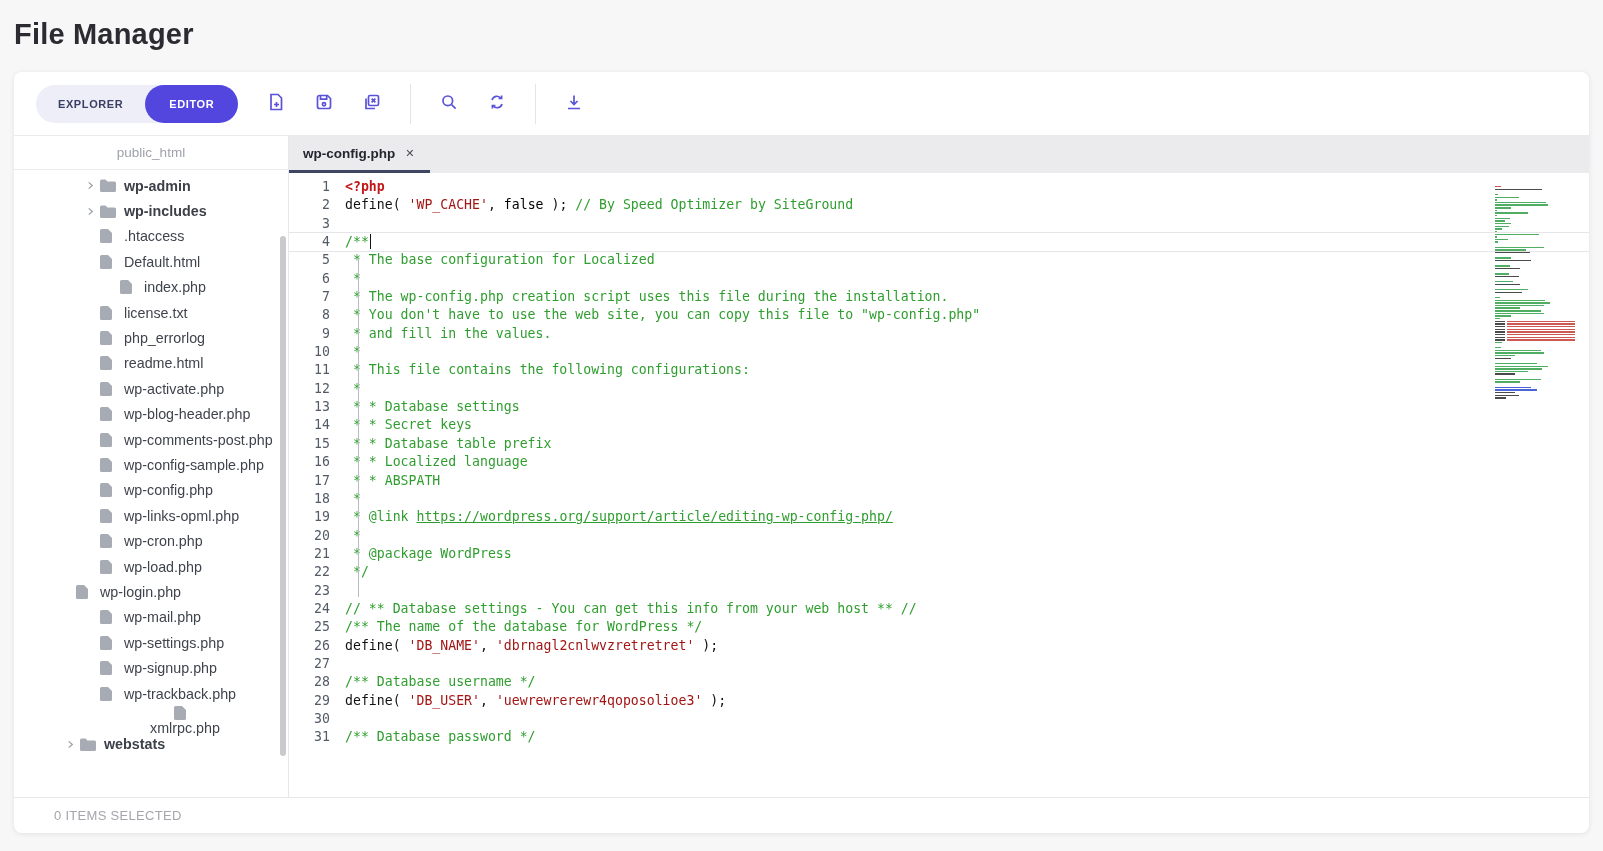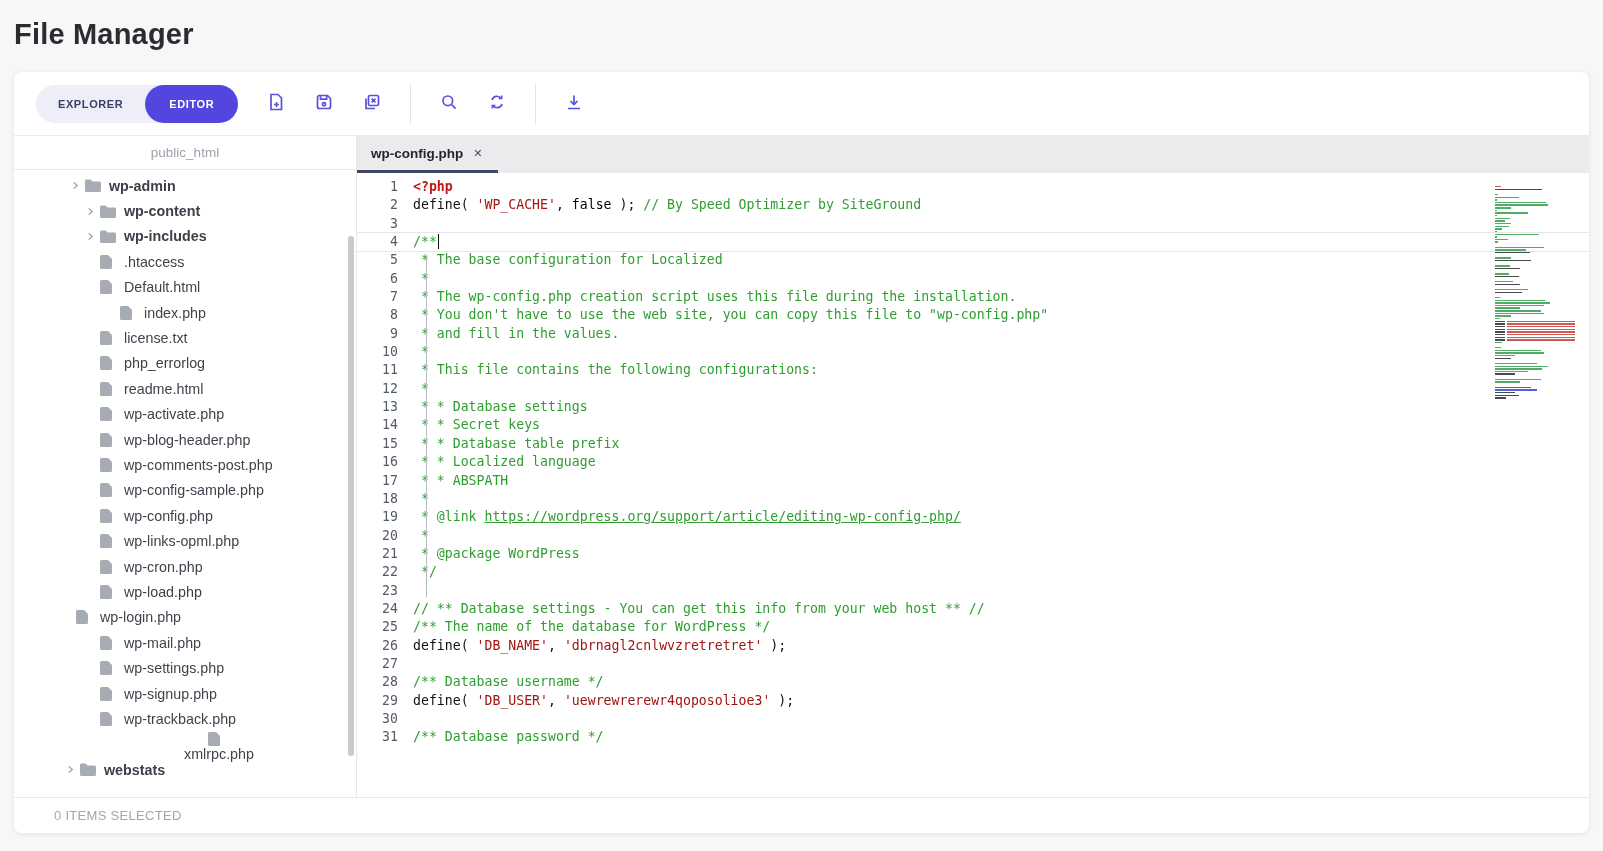--- a/index.html
+++ b/index.html
@@ -17,21 +17,21 @@
   .toggle .seg.plain { color:#3a4063; }
   .toggle .seg.active { background:#5246df; color:#fff; border-radius:19px; padding:0 24px; }
   .tb-icons { display:flex; align-items:center; margin-left:14px; }
   .tb-btn { width:48px; height:40px; display:flex; align-items:center; justify-content:center; cursor:pointer; border-radius:6px; }
   .tb-btn svg { stroke:#5a52d8; fill:none; stroke-width:1.7; }
   .tb-div { width:1px; height:40px; background:#e3e3ea; margin:0 14px; }
 
   
   .content { flex:1 1 auto; display:flex; min-height:0; }
 
-  .sidebar { width:343px; flex:0 0 auto; border-right:1px solid #e7e7ec; display:flex; flex-direction:column; position:relative; }
+  .sidebar { width:275px; flex:0 0 auto; border-right:1px solid #e7e7ec; display:flex; flex-direction:column; position:relative; }
   .side-head { height:34px; display:flex; align-items:center; justify-content:center; color:#9fa2ab; font-size:13.5px; border-bottom:1px solid #e9e9ee; }
   .tree { flex:1 1 auto; overflow:hidden; padding-top:3px; position:relative; }
   .tree-row { height:25.4px; display:flex; align-items:center; cursor:pointer; color:#3f434c; font-size:14.3px; }
   .tree-row .chev { width:16px; display:flex; justify-content:center; flex:0 0 auto; }
   .tree-row .chev-sp { width:16px; flex:0 0 auto; }
   .tree-row .ficon { width:16px; height:14px; margin:0 8px 0 2px; flex:0 0 auto; display:flex; align-items:center; }
   .folder-label { font-weight:600; color:#3c4049; }
   .side-scroll { position:absolute; right:2px; top:100px; width:6px; height:520px; border-radius:3px; background:#c9c9ce; }
 
   
@@ -123,45 +123,32 @@
             </svg></span>
       </div>
     </div>
   </div>
 
   <div class="content">
 
     <div class="sidebar">
       <div class="side-head">public_html</div>
       <div class="tree">
-          <div class="tree-row" style="padding-left: 53px;">
+          <div class="tree-row" style="padding-left: 68px;">
             <span class="chev">
               <svg width="9" height="9" viewBox="0 0 10 10">
                 <path d="M3 1.5l4 3.5-4 3.5" fill="none" stroke="#9aa0a8" stroke-width="1.4"></path>
               </svg>
             </span>
             <span class="ficon">
               <svg width="16" height="13" viewBox="0 0 16 13">
                 <path d="M0 2a1.5 1.5 0 0 1 1.5-1.5h4L7.5 2.5h7A1.5 1.5 0 0 1 16 4v7.5a1.5 1.5 0 0 1-1.5 1.5h-13A1.5 1.5 0 0 1 0 11.5z" fill="#a7abb3"></path>
               </svg>
             </span>
             <span class="folder-label">wp-admin</span>
-          </div>
-          <div class="tree-row" style="padding-left: 68px;">
-            <span class="chev">
-              <svg width="9" height="9" viewBox="0 0 10 10">
-                <path d="M3 1.5l4 3.5-4 3.5" fill="none" stroke="#9aa0a8" stroke-width="1.4"></path>
-              </svg>
-            </span>
-            <span class="ficon">
-              <svg width="16" height="13" viewBox="0 0 16 13">
-                <path d="M0 2a1.5 1.5 0 0 1 1.5-1.5h4L7.5 2.5h7A1.5 1.5 0 0 1 16 4v7.5a1.5 1.5 0 0 1-1.5 1.5h-13A1.5 1.5 0 0 1 0 11.5z" fill="#a7abb3"></path>
-              </svg>
-            </span>
-            <span class="folder-label">wp-content</span>
           </div>
           <div class="tree-row" style="padding-left: 68px;">
             <span class="chev">
               <svg width="9" height="9" viewBox="0 0 10 10">
                 <path d="M3 1.5l4 3.5-4 3.5" fill="none" stroke="#9aa0a8" stroke-width="1.4"></path>
               </svg>
             </span>
             <span class="ficon">
               <svg width="16" height="13" viewBox="0 0 16 13">
                 <path d="M0 2a1.5 1.5 0 0 1 1.5-1.5h4L7.5 2.5h7A1.5 1.5 0 0 1 16 4v7.5a1.5 1.5 0 0 1-1.5 1.5h-13A1.5 1.5 0 0 1 0 11.5z" fill="#a7abb3"></path>

